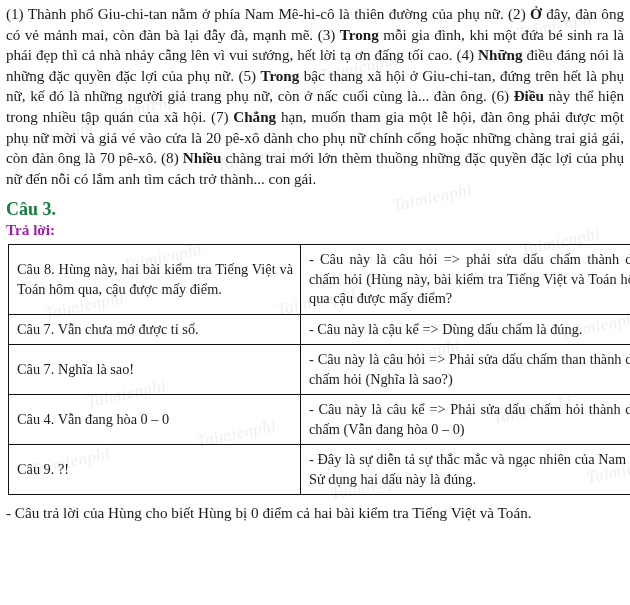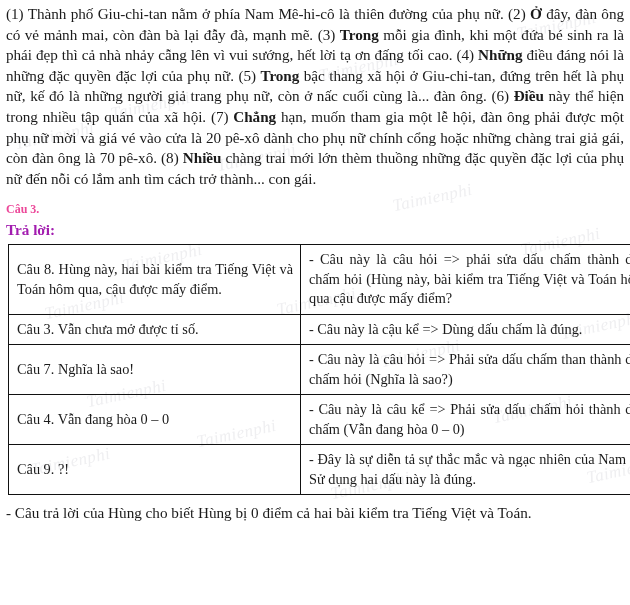--- a/index.html
+++ b/index.html
@@ -45,23 +45,23 @@
   .para {
     font-size: 15.2px;
     line-height: 20.6px;
     text-align: justify;
     margin: 0 0 0 0;
     letter-spacing: -0.05px;
   }
   .para b { font-weight: bold; }
 
   .heading-cau {
-    font-size: 12px;
+    font-size: 18px;
     font-weight: bold;
-    color: #ec4899;
+    color: #15803d;
     margin: 11px 0 3px 0;
     line-height: 18px;
   }
   .heading-tra-loi {
     font-size: 15.2px;
     font-weight: bold;
     color: #a21caf;
     margin: 0 0 5px 0;
     line-height: 18px;
   }
@@ -122,21 +122,21 @@
 
   <div class="heading-tra-loi">Trả lời:</div>
 
   <table class="answer-table">
     <tbody id="answer-table-body">
         <tr>
           <td class="col-left">Câu 8. Hùng này, hai bài kiểm tra Tiếng Việt và Toán hôm qua, cậu được mấy điểm.</td>
           <td class="col-right">- Câu này là câu hỏi =&gt; phải sửa dấu chấm thành dấu chấm hỏi (Hùng này, bài kiểm tra Tiếng Việt và Toán hôm qua cậu được mấy điểm?</td>
         </tr>
         <tr>
-          <td class="col-left">Câu 3. Vẫn chưa mở được tỉ số.</td>
+          <td class="col-left">Câu 7. Vẫn chưa mở được tỉ số.</td>
           <td class="col-right">- Câu này là cậu kể =&gt; Dùng dấu chấm là đúng.</td>
         </tr>
         <tr>
           <td class="col-left">Câu 7. Nghĩa là sao!</td>
           <td class="col-right">- Câu này là câu hỏi =&gt; Phải sửa dấu chấm than thành dấu chấm hỏi  (Nghĩa là sao?)</td>
         </tr>
         <tr>
           <td class="col-left">Câu 4. Vẫn đang hòa 0 – 0</td>
           <td class="col-right">- Câu này là câu kể =&gt; Phải sửa dấu chấm hỏi thành dấu chấm (Vẫn đang hòa 0 – 0)</td>
         </tr>

